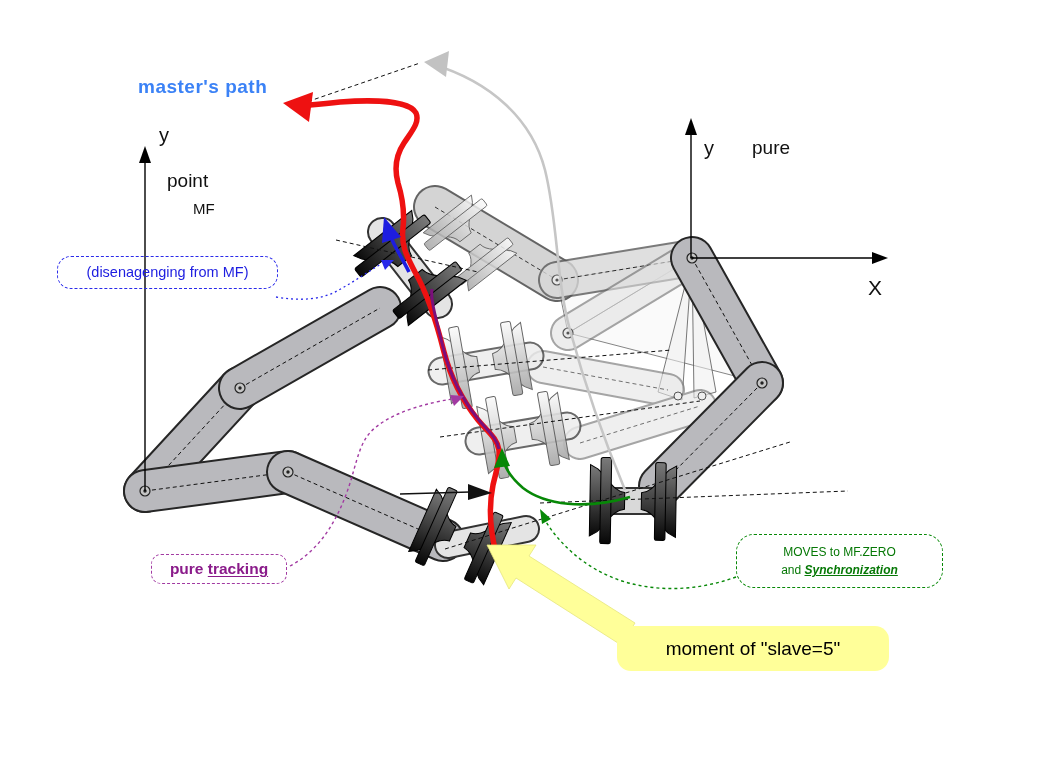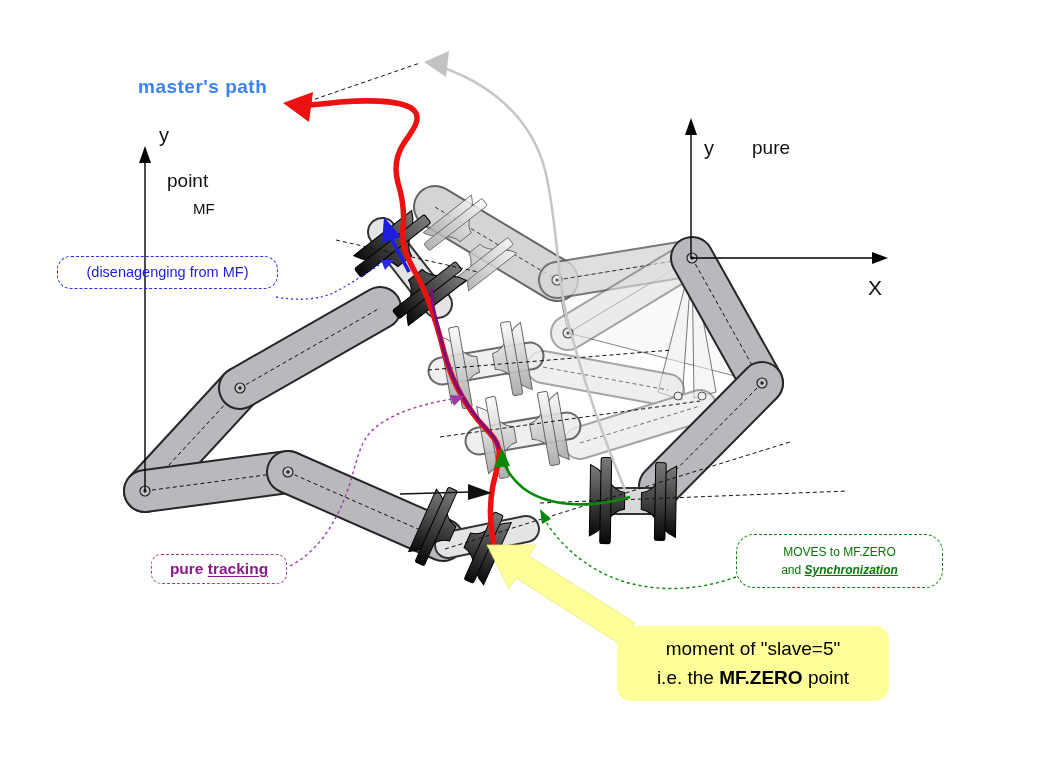--- a/index.html
+++ b/index.html
@@ -238,16 +238,15 @@
     <span>pure </span><u>tracking</u>
   </div>
 
   <div class="callout co-moves">
     <div>MOVES to MF.ZERO</div>
     <div><span>and </span><span class="em">Synchronization</span></div>
   </div>
 
   <div class="callout co-moment">
     <div>moment of "slave=5"</div>
-    <div><span>i.e. the </span><span class="b">MF.ZERO</span><span> point</span></div>
   </div>
 
 </div>
 
 </body></html>

